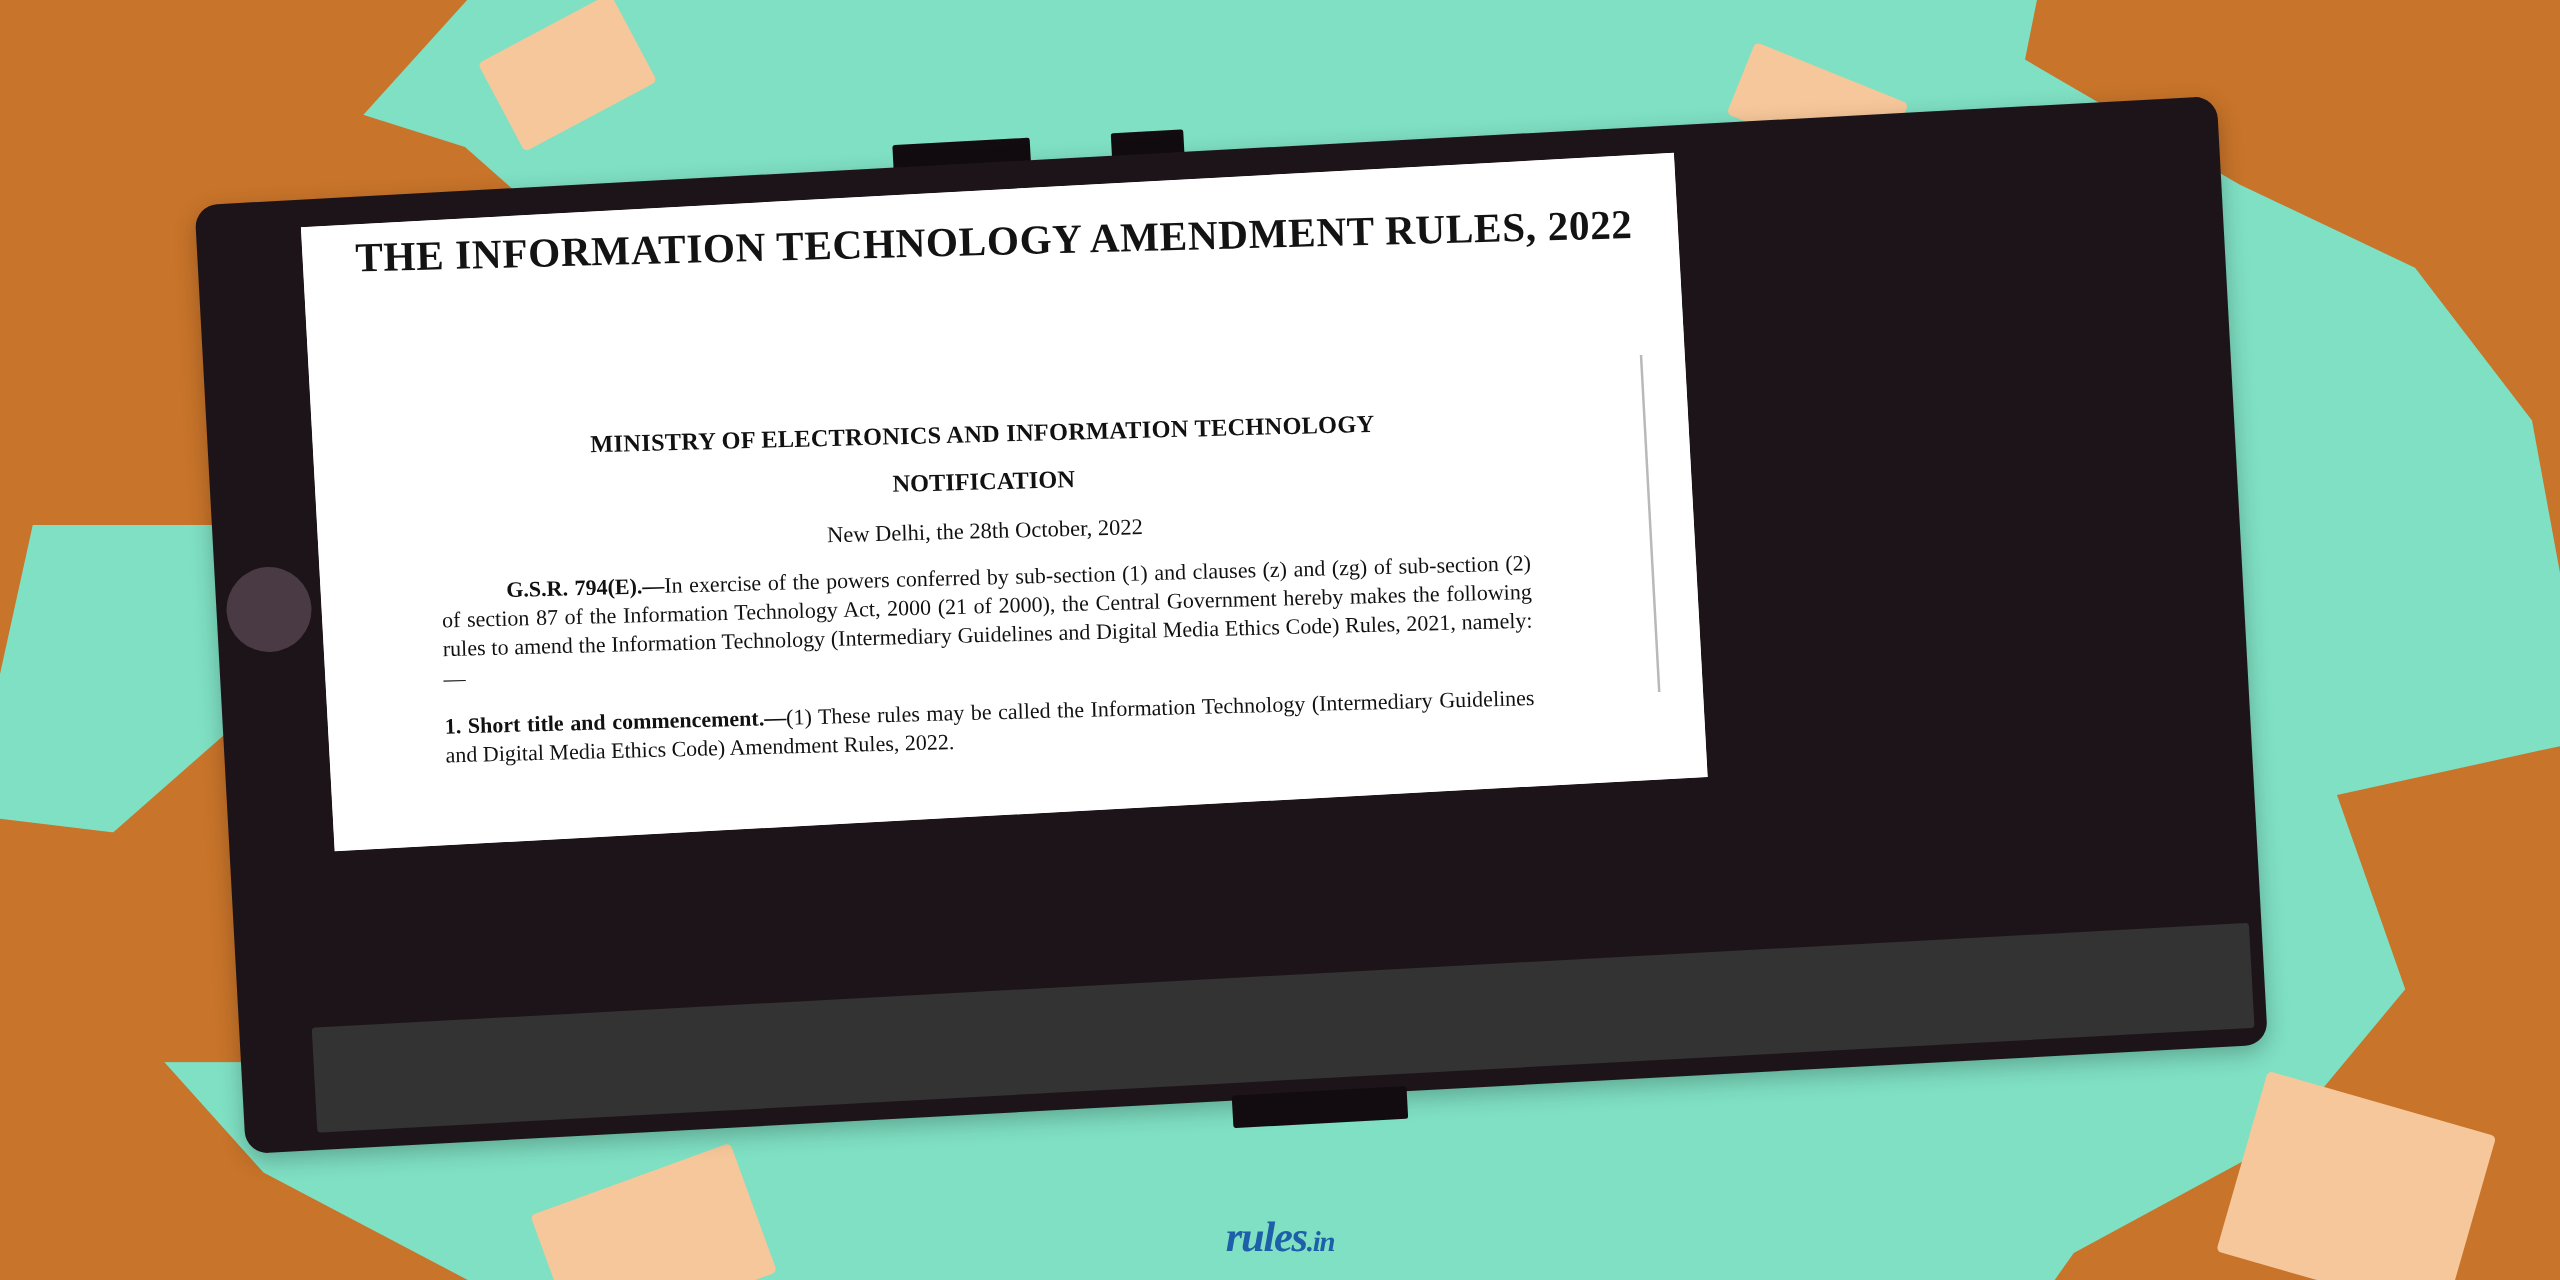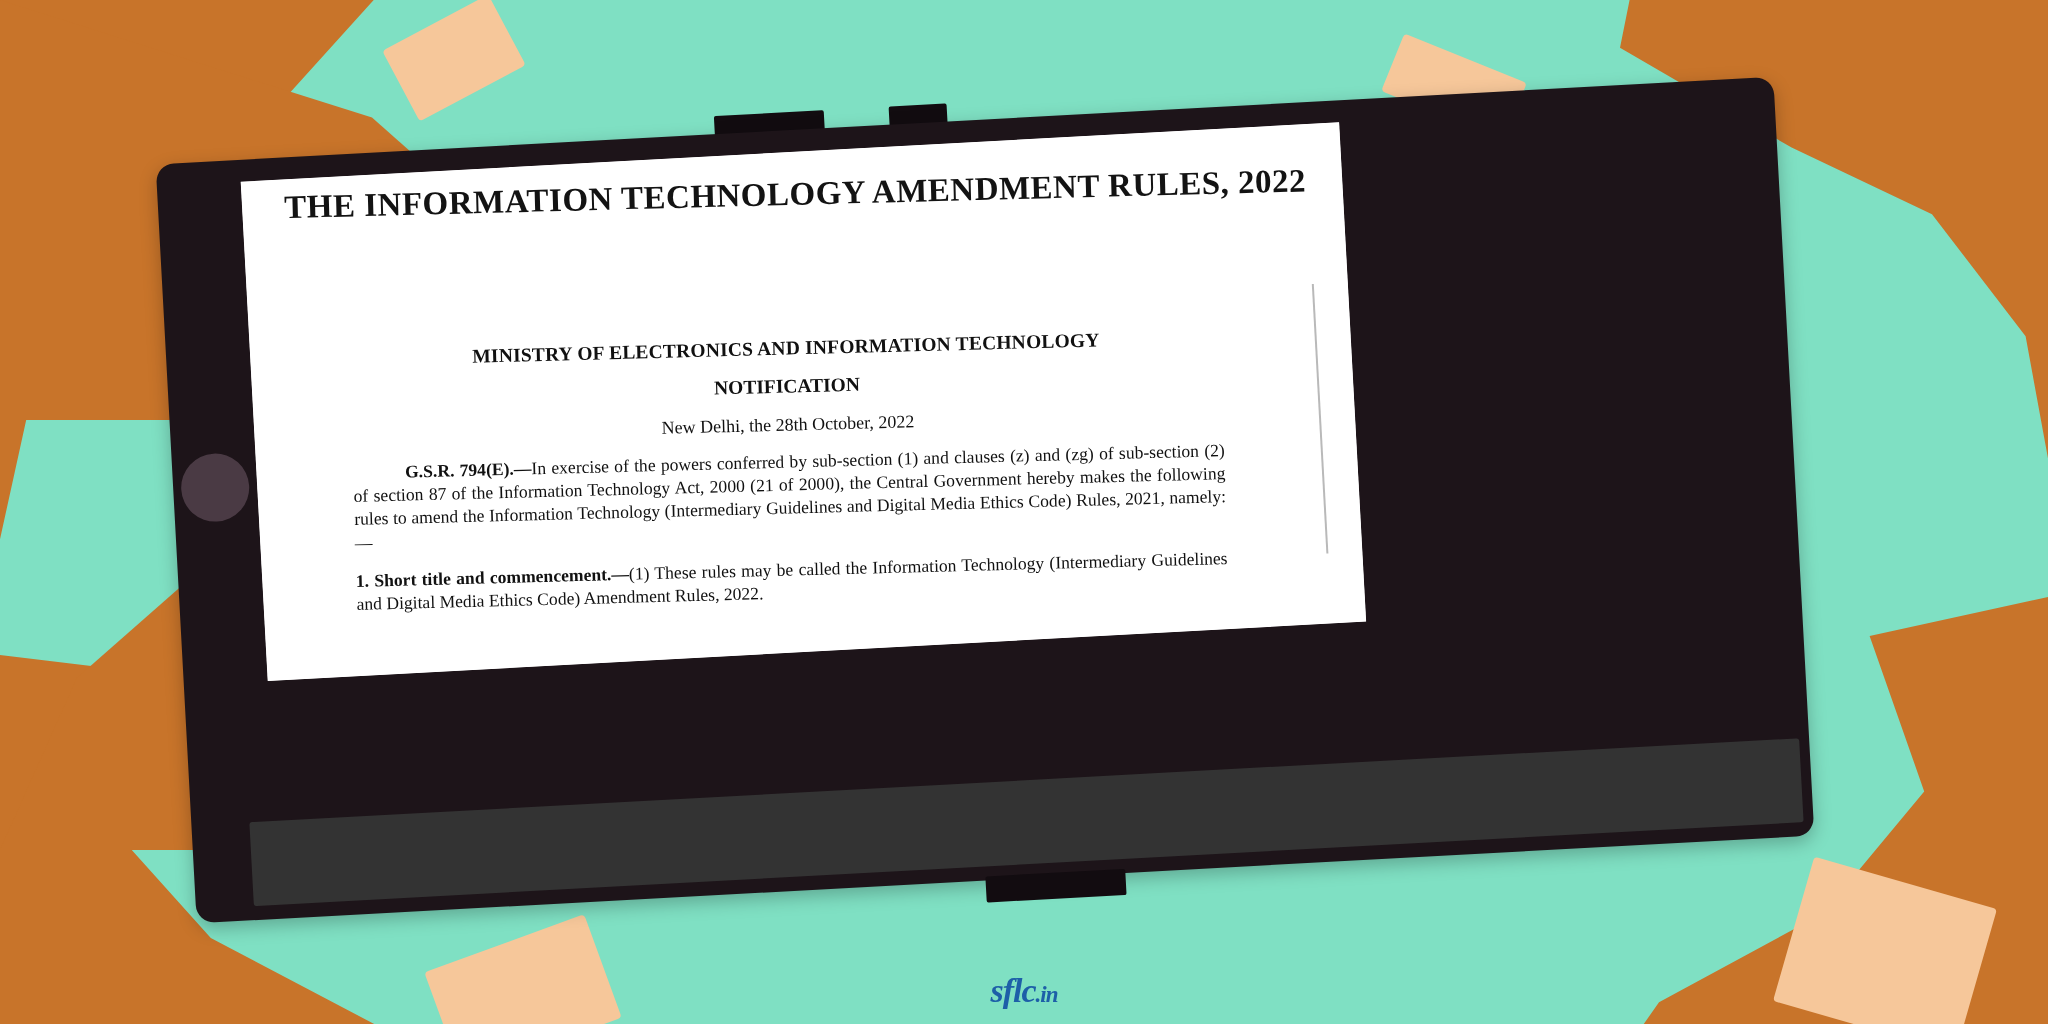--- a/index.html
+++ b/index.html
@@ -276,14 +276,14 @@
             <b>1. Short title and commencement.—</b><span>(1) These rules may be called the Information Technology (Intermediary Guidelines and Digital Media Ethics Code) Amendment Rules, 2022.</span>
           </div>
         </div>
       </div>
     </div>
   </div>
   <div class="edge-tab edge-tab-c"></div>
 </div>
 
 <div class="watermark">
-  <span>sflc</span><span class="small">.in</span>
+  <span>rules</span><span class="small">.in</span>
 </div>
 
 </body></html>

